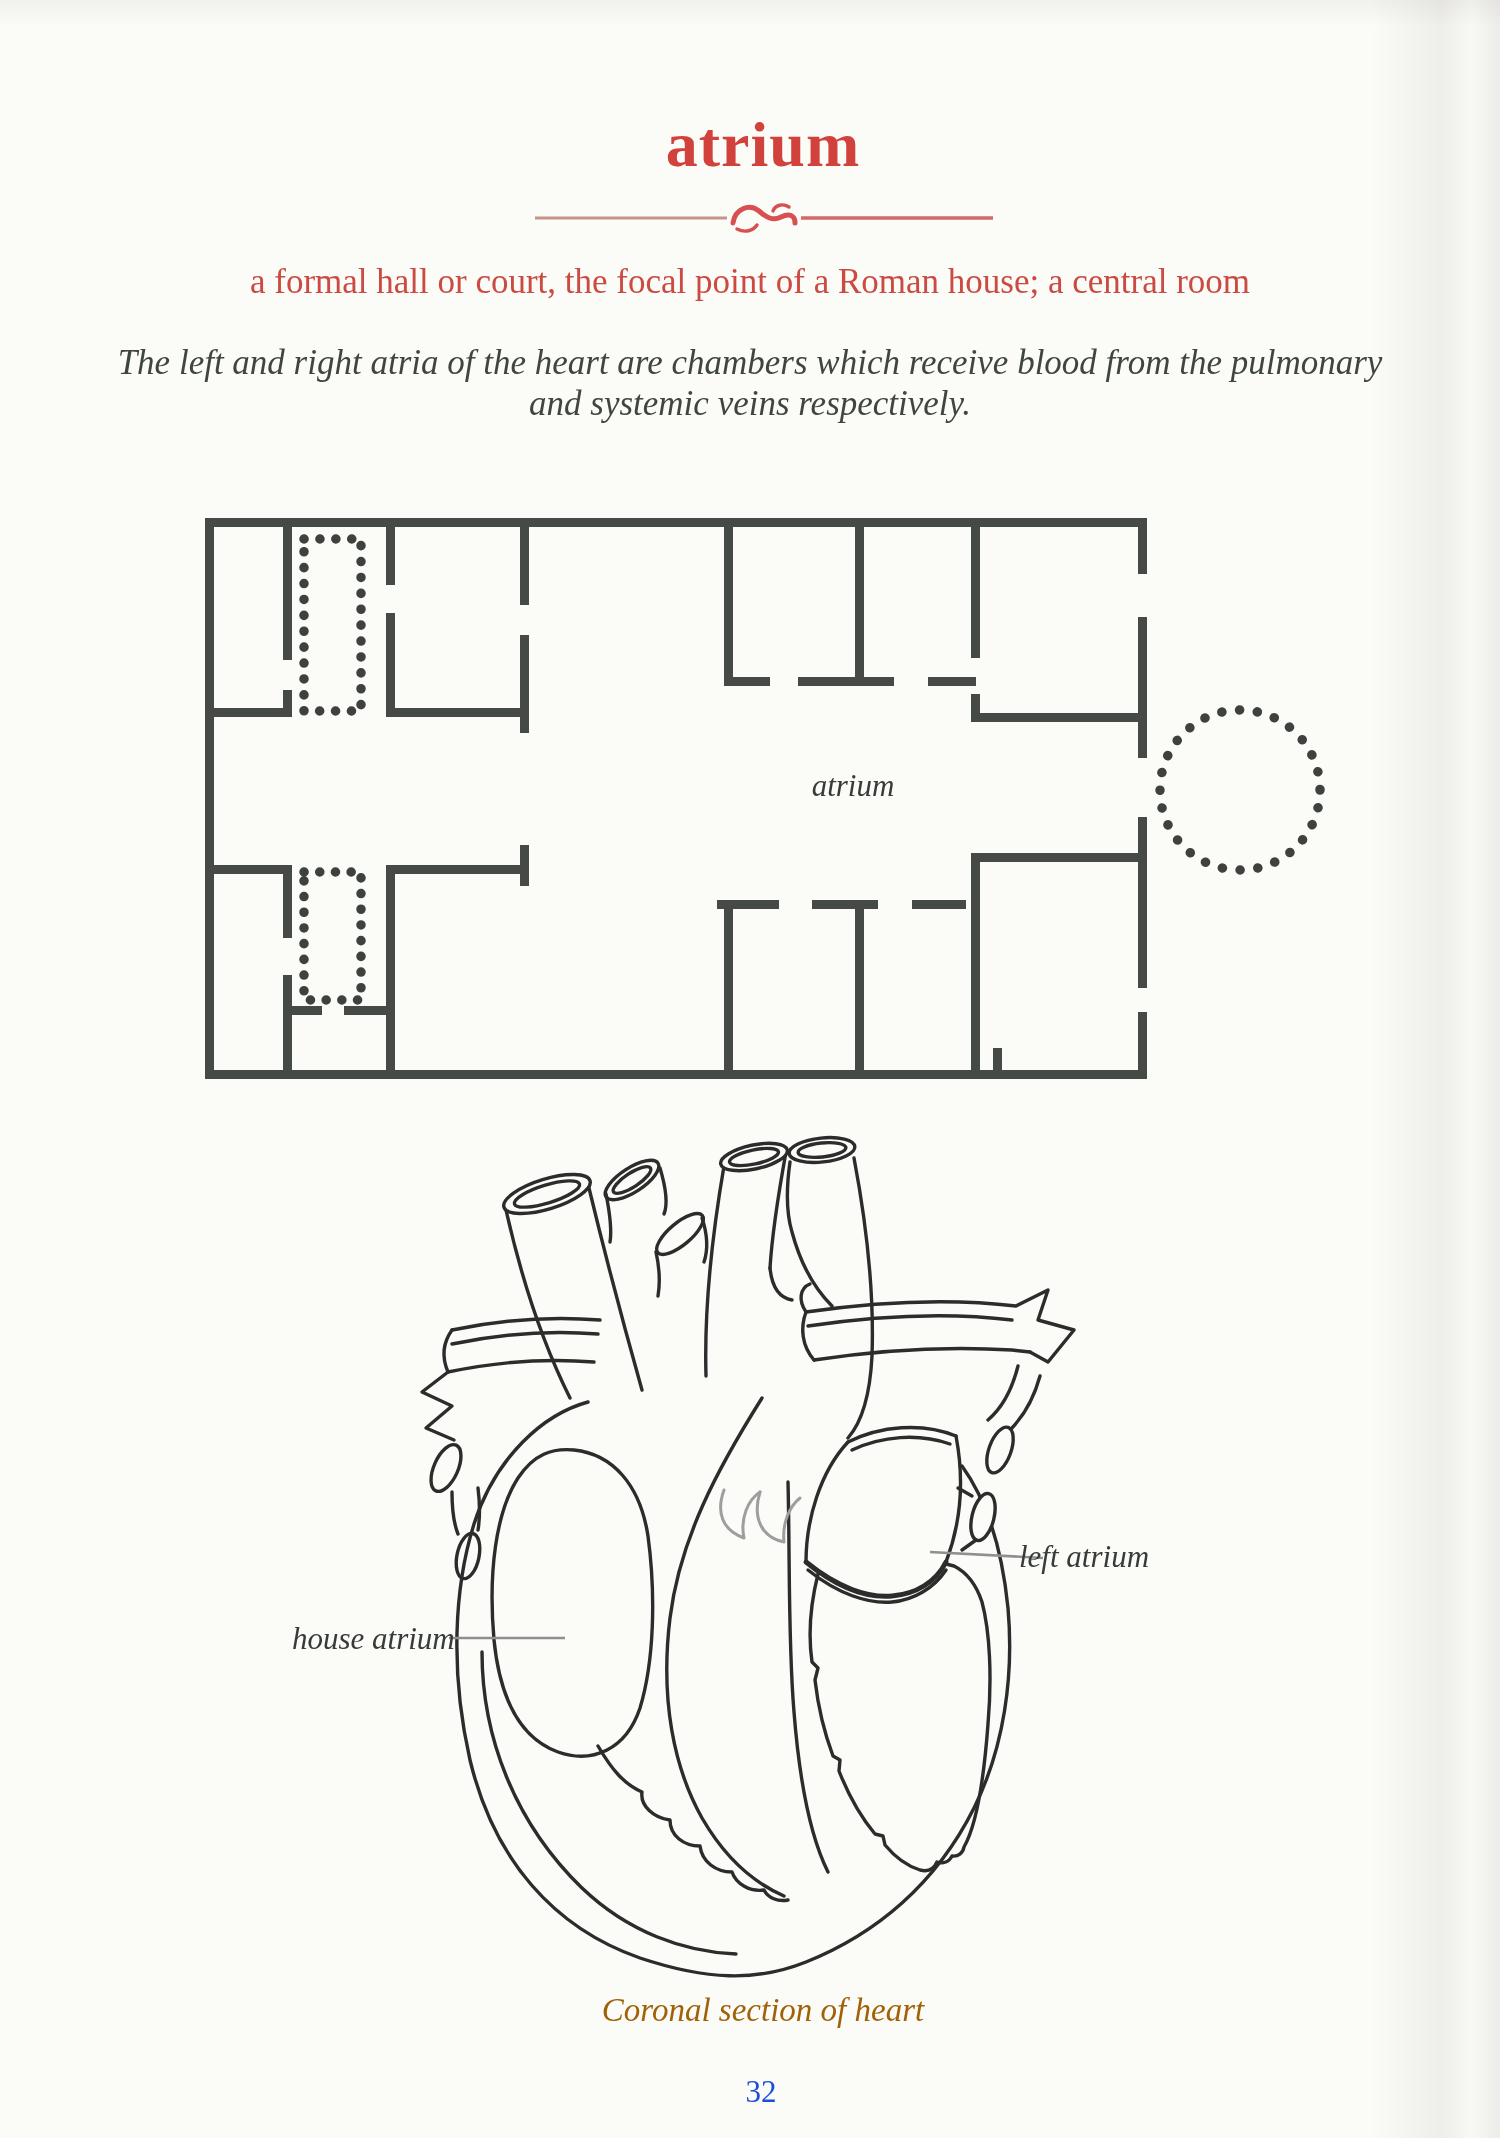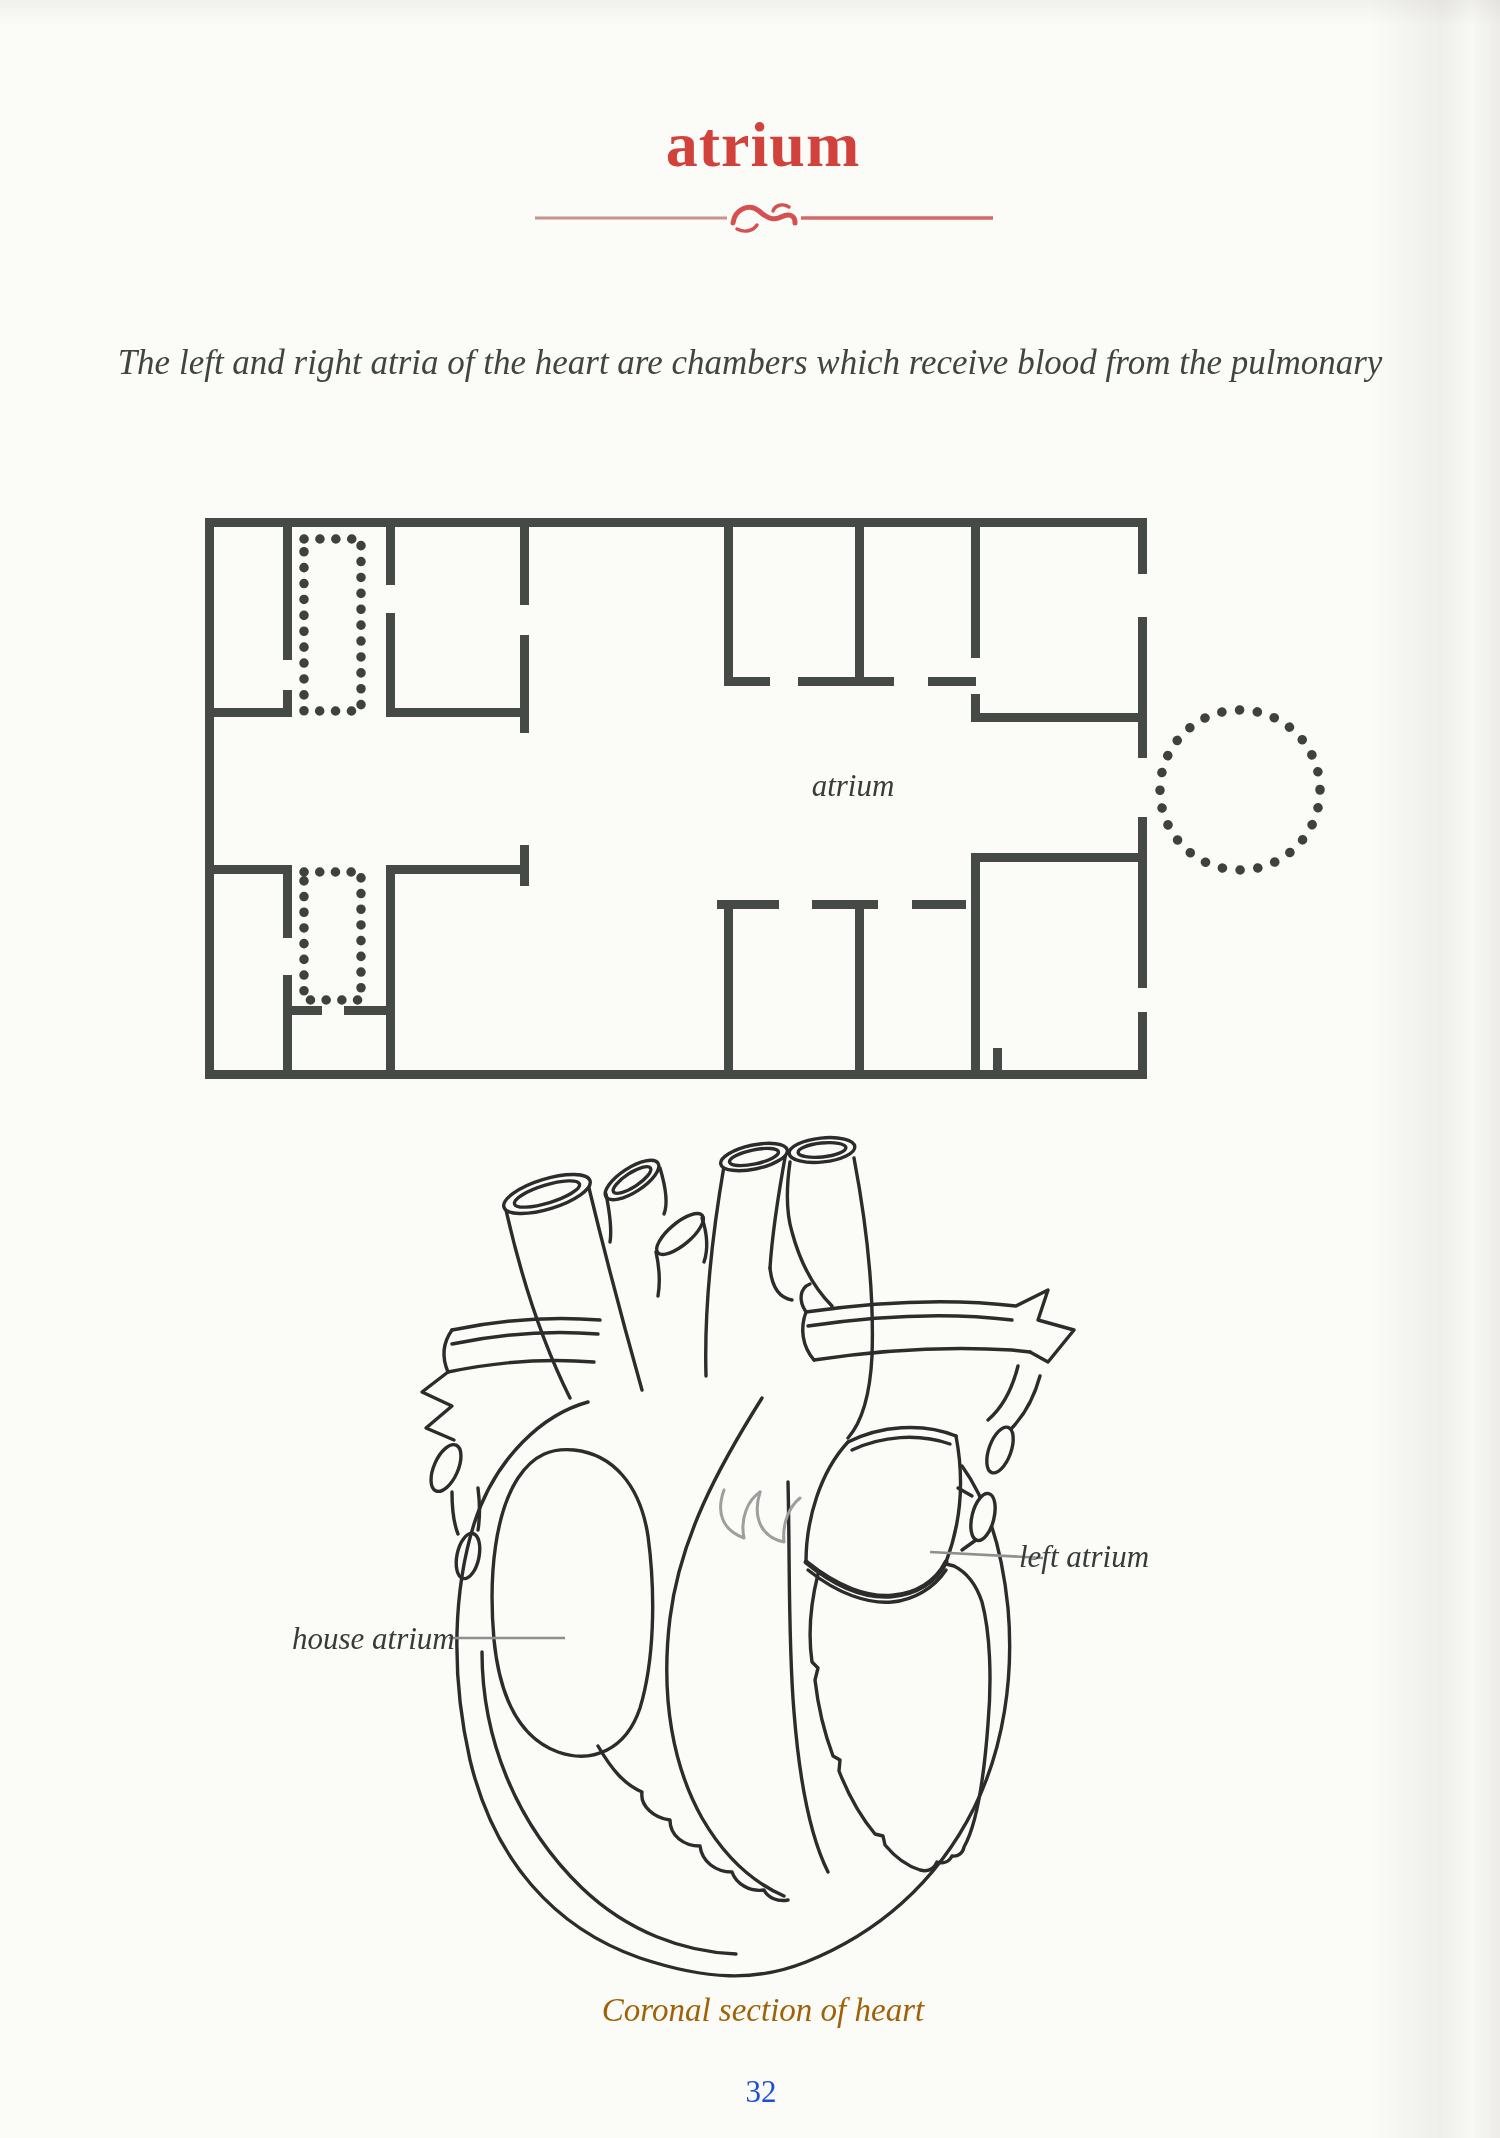--- a/index.html
+++ b/index.html
@@ -59,23 +59,25 @@
       <line x1="2" y1="21" x2="194" y2="21" stroke="#c6948a" stroke-width="3"></line>
       <line x1="268" y1="21" x2="460" y2="21" stroke="#d4696a" stroke-width="3.4"></line>
       <g stroke="#d84f52" fill="none" stroke-linecap="round">
         <path d="M 200 26 C 202 12 216 6 226 14 C 234 21 240 24 248 20 C 256 16 262 18 262 26" stroke-width="5"></path>
         <path d="M 204 32 C 212 36 220 34 224 28" stroke-width="3.4"></path>
         <path d="M 256 10 C 250 6 242 8 240 14" stroke-width="3.4"></path>
       </g>
     </svg>
   </div>
 
+  <div class="definition">a formal hall or court, the focal point of a Roman house; a central room</div>
 
   <div class="usage">
     <div>The left and right atria of the heart are chambers which receive blood from the pulmonary</div>
+    <div>and systemic veins respectively.</div>
   </div>
 
   <svg width="1500" height="2138" viewBox="0 0 1500 2138" style="position:absolute;top:0;left:0;">
 
     <g>
       <g stroke="#454a47" stroke-width="9" fill="none">
 
         <line x1="205" y1="522.5" x2="1147" y2="522.5"></line>
         <line x1="205" y1="1074.5" x2="1147" y2="1074.5"></line>
         <line x1="209.5" y1="518" x2="209.5" y2="1079"></line>

